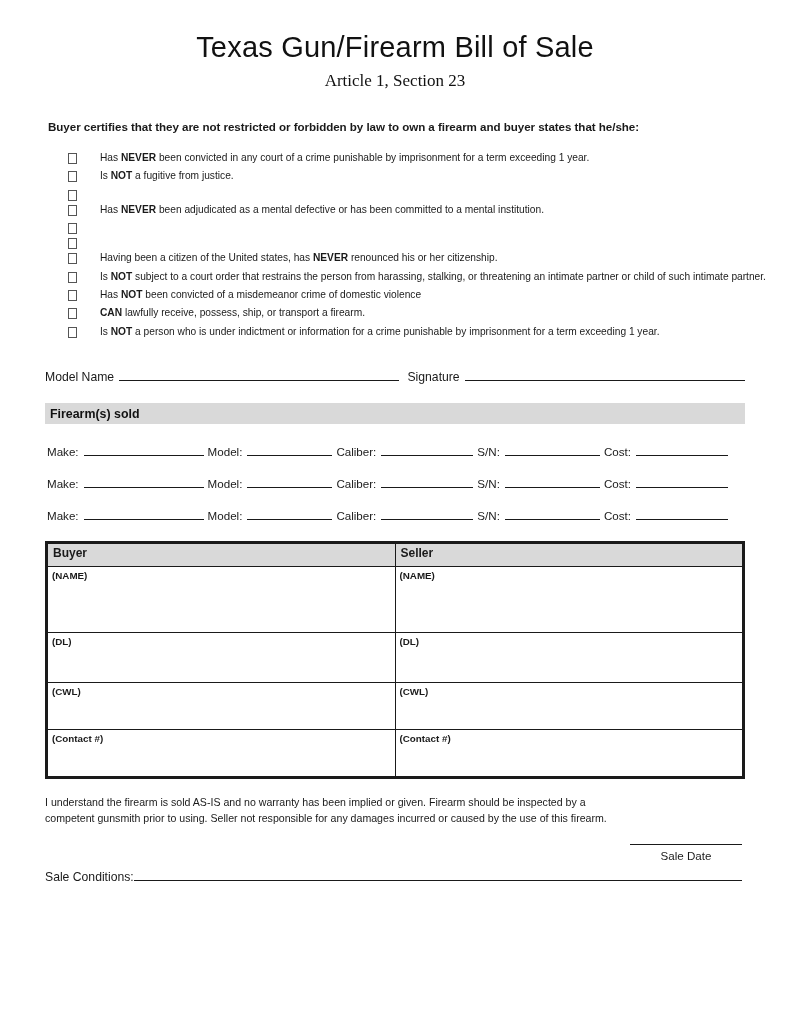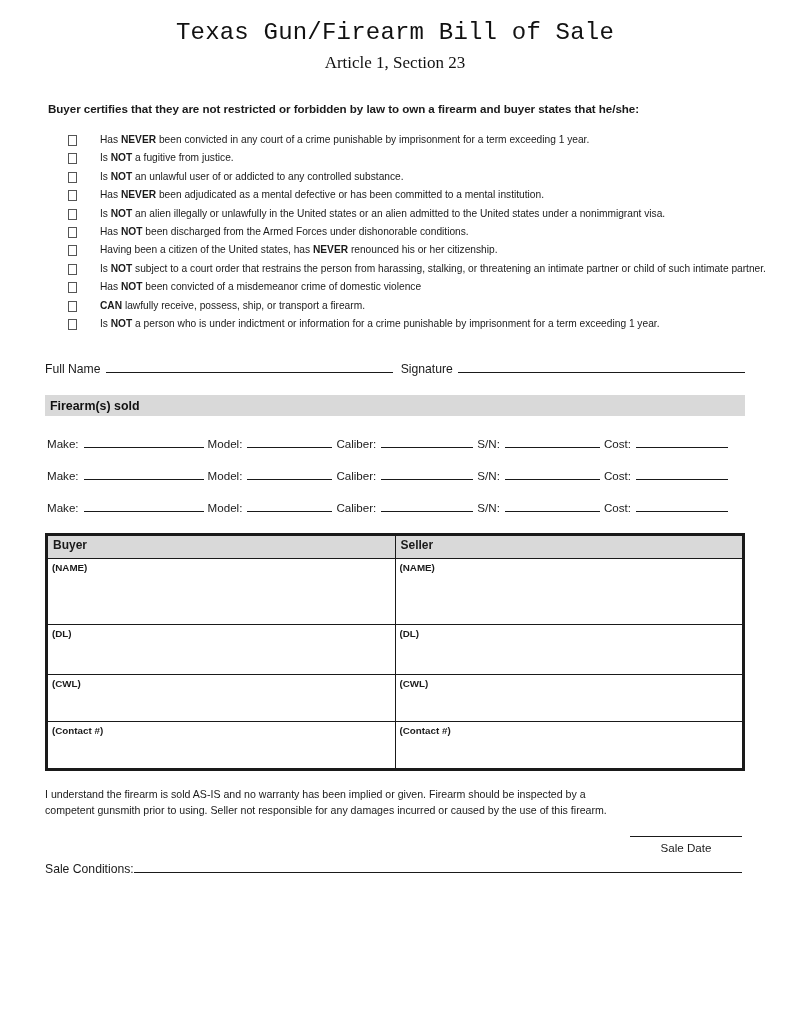--- a/index.html
+++ b/index.html
@@ -19,25 +19,25 @@
     width: 790px;
     height: 1022px;
     box-sizing: border-box;
     padding: 0;
     position: relative;
   }
 
   
   .title {
     text-align: center;
-    font-family: Liberation Mono, monospace;
-    font-size: 24px;
+    font-family: Liberation Sans, sans-serif;
+    font-size: 29px;
     letter-spacing: .2px;
     margin: 0;
-    padding-top: 19px;
+    padding-top: 31px;
     font-weight: normal;
     color: #111;
   }
   .subtitle {
     text-align: center;
     font-family: "Liberation Serif", serif;
     font-size: 17px;
     margin: 0;
     padding-top: 7px;
     color: #111;
@@ -228,33 +228,30 @@
       <li class="check-row">
         <span class="check-box"></span>
         <span class="check-text">Has <b>NEVER</b> been convicted in any court of a crime punishable by imprisonment for a term exceeding 1 year.</span>
       </li>
       <li class="check-row">
         <span class="check-box"></span>
         <span class="check-text">Is <b>NOT</b> a fugitive from justice.</span>
       </li>
       <li class="check-row">
         <span class="check-box"></span>
-        <span class="check-text">Is <b>NOT</b> an unlawful user of or addicted to any controlled substance.</span>
       </li>
       <li class="check-row">
         <span class="check-box"></span>
         <span class="check-text">Has <b>NEVER</b> been adjudicated as a mental defective or has been committed to a mental institution.</span>
       </li>
       <li class="check-row">
         <span class="check-box"></span>
-        <span class="check-text">Is <b>NOT</b> an alien illegally or unlawfully in the United states or an alien admitted to the United states under a nonimmigrant visa.</span>
-      </li>
-      <li class="check-row">
-        <span class="check-box"></span>
-        <span class="check-text">Has <b>NOT</b> been discharged from the Armed Forces under dishonorable conditions.</span>
+      </li>
+      <li class="check-row">
+        <span class="check-box"></span>
       </li>
       <li class="check-row">
         <span class="check-box"></span>
         <span class="check-text">Having been a citizen of the United states, has <b>NEVER</b> renounced his or her citizenship.</span>
       </li>
       <li class="check-row">
         <span class="check-box"></span>
         <span class="check-text">Is <b>NOT</b> subject to a court order that restrains the person from harassing, stalking, or threatening an intimate partner or child of such intimate partner.</span>
       </li>
       <li class="check-row">
@@ -266,21 +263,21 @@
         <span class="check-text"><b>CAN</b> lawfully receive, possess, ship, or transport a firearm.</span>
       </li>
       <li class="check-row">
         <span class="check-box"></span>
         <span class="check-text">Is <b>NOT</b> a person who is under indictment or information for a crime punishable by imprisonment for a term exceeding 1 year.</span>
       </li>
     </ul>
 
 
   <div class="namerow">
-    <span class="lbl">Full Name</span>
+    <span class="lbl">Model Name</span>
     <span class="rule"></span>
     <span class="lbl sig">Signature</span>
     <span class="rule"></span>
   </div>
 
   <div class="graybar">Firearm(s) sold</div>
 
   <div class="firearms" id="firearms">
       <div class="fa-row">
         <span class="fa-lbl">Make:</span>

